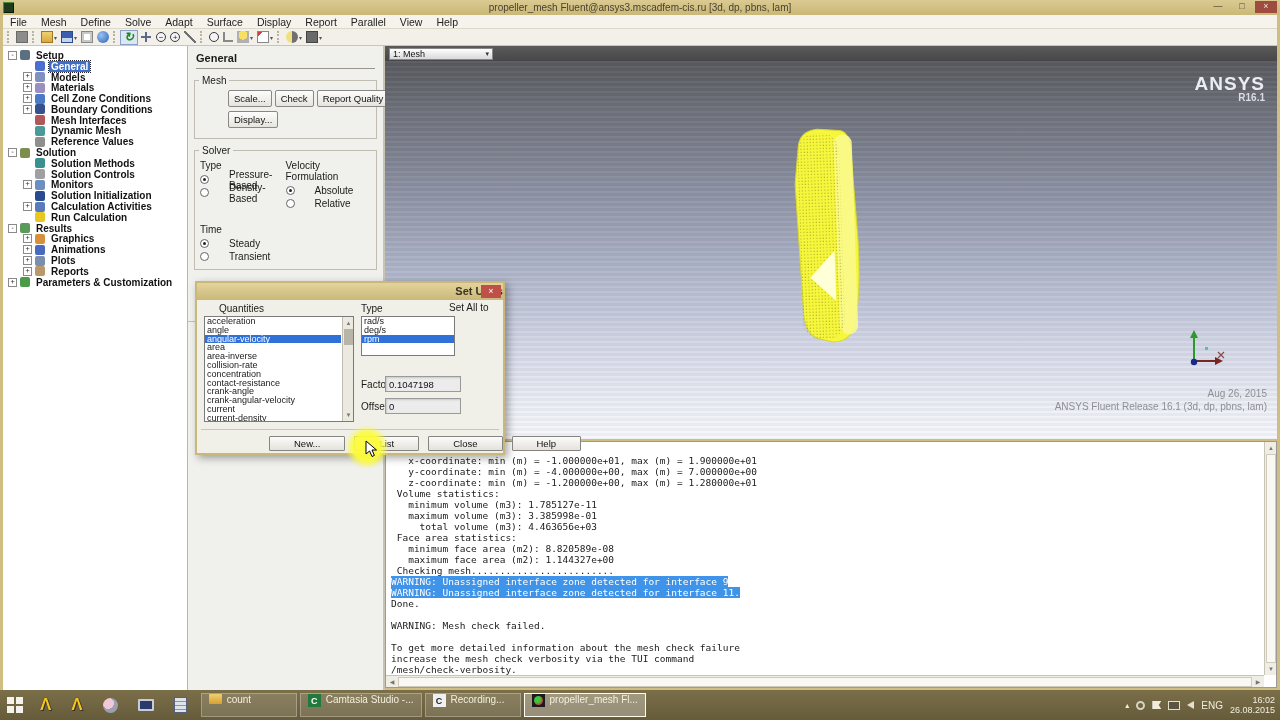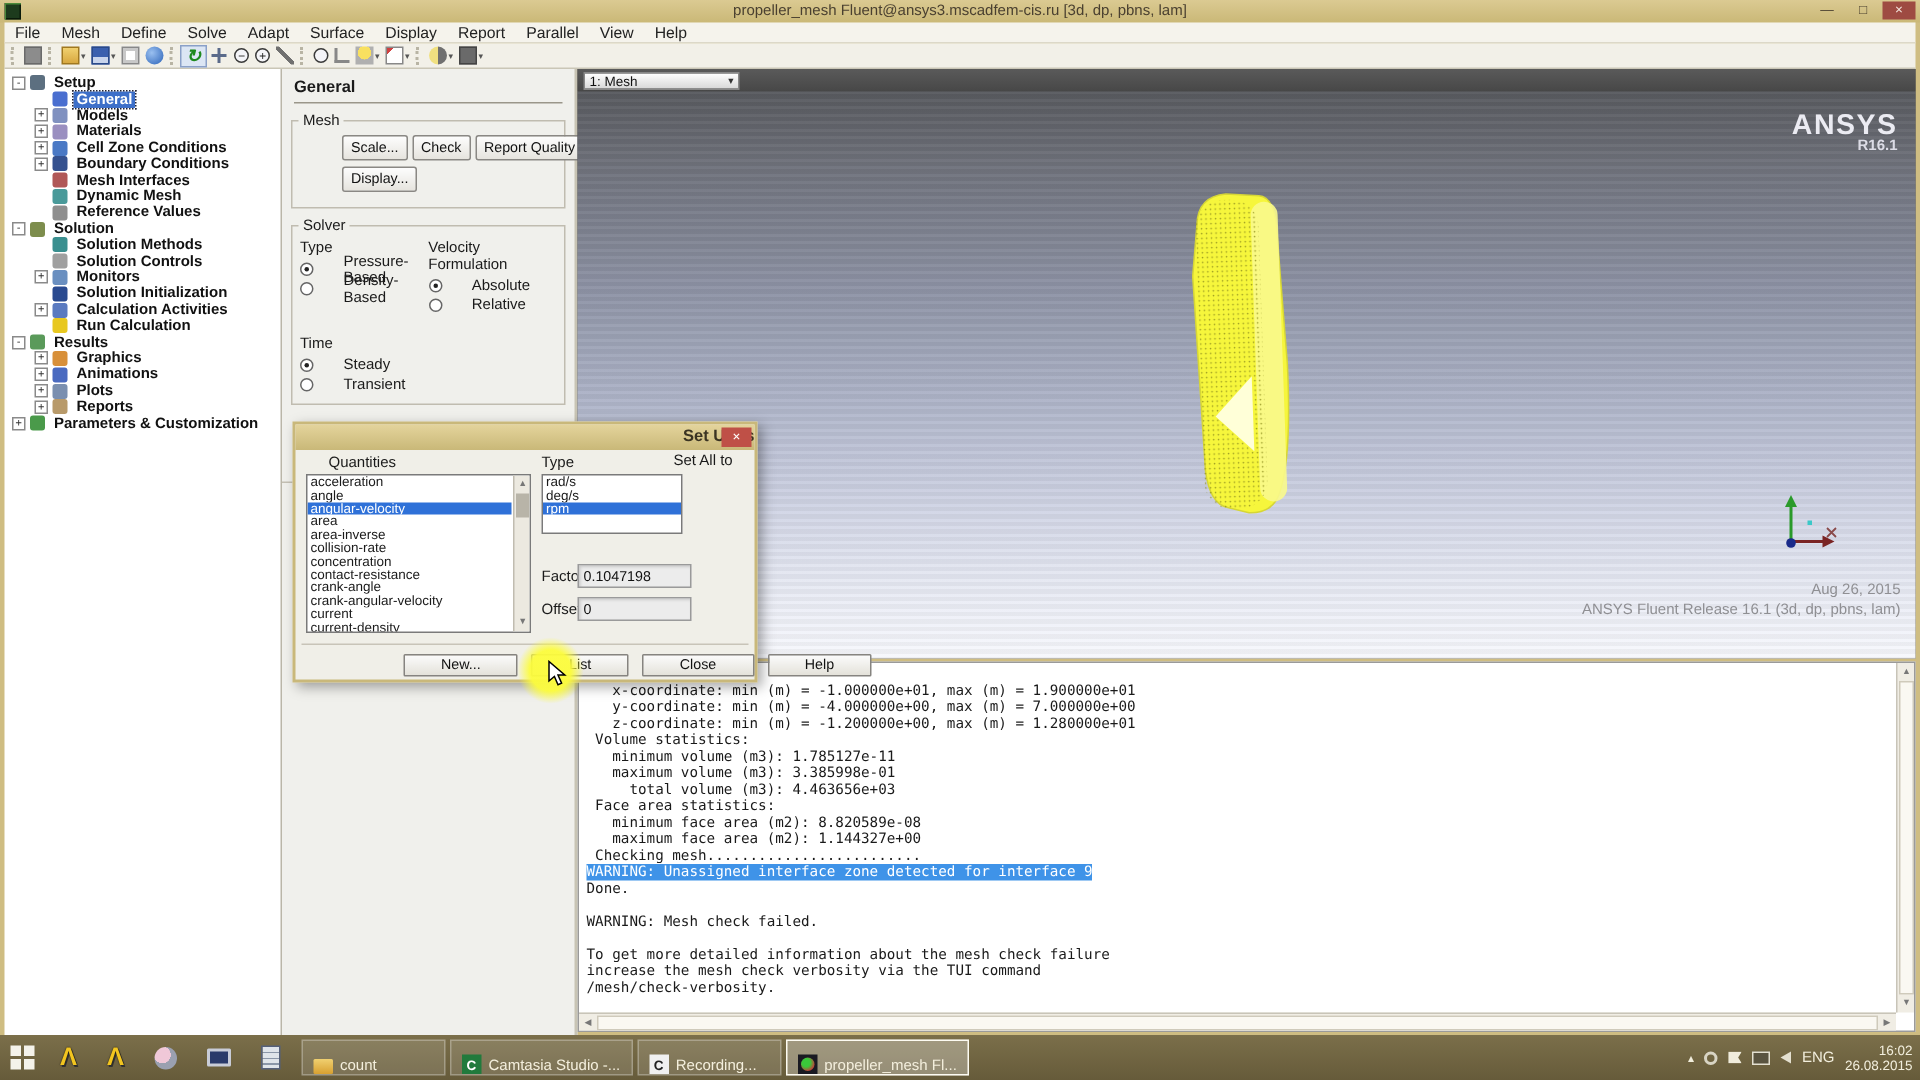--- a/index.html
+++ b/index.html
@@ -165,21 +165,21 @@
     background:linear-gradient(#7b6f4a,#665b3a); display:flex; align-items:center; }
   .start { width:30px; height:30px; display:flex; align-items:center; justify-content:center; }
   .winlogo { width:16px; height:16px; display:grid; grid-template:1fr 1fr / 1fr 1fr; gap:2px; }
   .winlogo i { background:#f4f2ea; }
   .qlaunch { display:flex; align-items:center; gap:20px; margin-left:10px; margin-right:14px; }
   .ansys-a { font-size:17px; font-weight:bold; color:#f2c520; text-shadow:0 0 1px #000, 1px 1px 0 #333; line-height:24px; }
   .paint-ic { width:15px; height:15px; border-radius:50%; background:radial-gradient(circle at 35% 35%, #f0c8d8 40%, #9aa0b0 41%); }
   .pc-ic { width:16px; height:12px; background:#2a3a6a; border:2px solid #c8ccd8; border-radius:1px; }
   .calc-ic { width:13px; height:16px; background:repeating-linear-gradient(#dfe4ea 0 3px, #8a96a8 3px 4px); border:1px solid #55607a; }
   .tasks { display:flex; gap:3px; align-items:center; height:30px; }
-  .task { display:flex; align-items:flex-end; gap:5px; height:24px; padding:0 7px; min-width:96px;
+  .task { display:flex; align-items:flex-start; gap:5px; height:24px; padding:0 7px; min-width:96px;
     background:rgba(255,255,255,0.13); border:1px solid rgba(255,255,255,0.28); color:#f4efdd; font-size:10px; }
   .task.active { background:rgba(255,255,255,0.30); border-color:#fdfbf2; }
   .tski { width:13px; height:13px; display:flex; align-items:center; justify-content:center;
     font-size:9px; font-weight:bold; flex:0 0 13px; }
   .tski[data-name="folder-icon"]{ background:linear-gradient(#f0d070,#d8a030); height:10px; border-radius:1px; }
   .tski[data-name="camtasia-icon"]{ background:#217a3c; color:#fff; } .tski[data-name="camtasia-icon"]::before{ content:"C"; }
   .tski[data-name="recording-icon"]{ background:#f0f0f0; color:#222; } .tski[data-name="recording-icon"]::before{ content:"C"; }
   .tski[data-name="fluent-task-icon"]{ background:#1a1a22; }
   .tski[data-name="fluent-task-icon"]::before{ content:""; width:9px; height:9px; border-radius:50%;
     background:radial-gradient(circle at 38% 38%, #3ac83a 35%, #c83a3a 75%); }
@@ -508,20 +508,21 @@
       <div class="cline" data-name="console-line">   z-coordinate: min (m) = -1.200000e+00, max (m) = 1.280000e+01</div>
       <div class="cline" data-name="console-line"> Volume statistics:</div>
       <div class="cline" data-name="console-line">   minimum volume (m3): 1.785127e-11</div>
       <div class="cline" data-name="console-line">   maximum volume (m3): 3.385998e-01</div>
       <div class="cline" data-name="console-line">     total volume (m3): 4.463656e+03</div>
       <div class="cline" data-name="console-line"> Face area statistics:</div>
       <div class="cline" data-name="console-line">   minimum face area (m2): 8.820589e-08</div>
       <div class="cline" data-name="console-line">   maximum face area (m2): 1.144327e+00</div>
       <div class="cline" data-name="console-line"> Checking mesh.........................</div>
       <div class="cline hl" data-name="console-line">WARNING: Unassigned interface zone detected for interface 9</div>
+      <div class="cline hl" data-name="console-line">WARNING: Unassigned interface zone detected for interface 11.</div>
       <div class="cline" data-name="console-line">Done.</div>
       <div class="cline" data-name="console-line"></div>
       <div class="cline" data-name="console-line">WARNING: Mesh check failed.</div>
       <div class="cline" data-name="console-line"></div>
       <div class="cline" data-name="console-line">To get more detailed information about the mesh check failure</div>
       <div class="cline" data-name="console-line">increase the mesh check verbosity via the TUI command</div>
       <div class="cline" data-name="console-line">/mesh/check-verbosity.</div>
   </div>
   <div class="vsb" data-name="console-vertical-scrollbar">
     <span class="sarr up" data-name="scroll-up-icon">▲</span>

